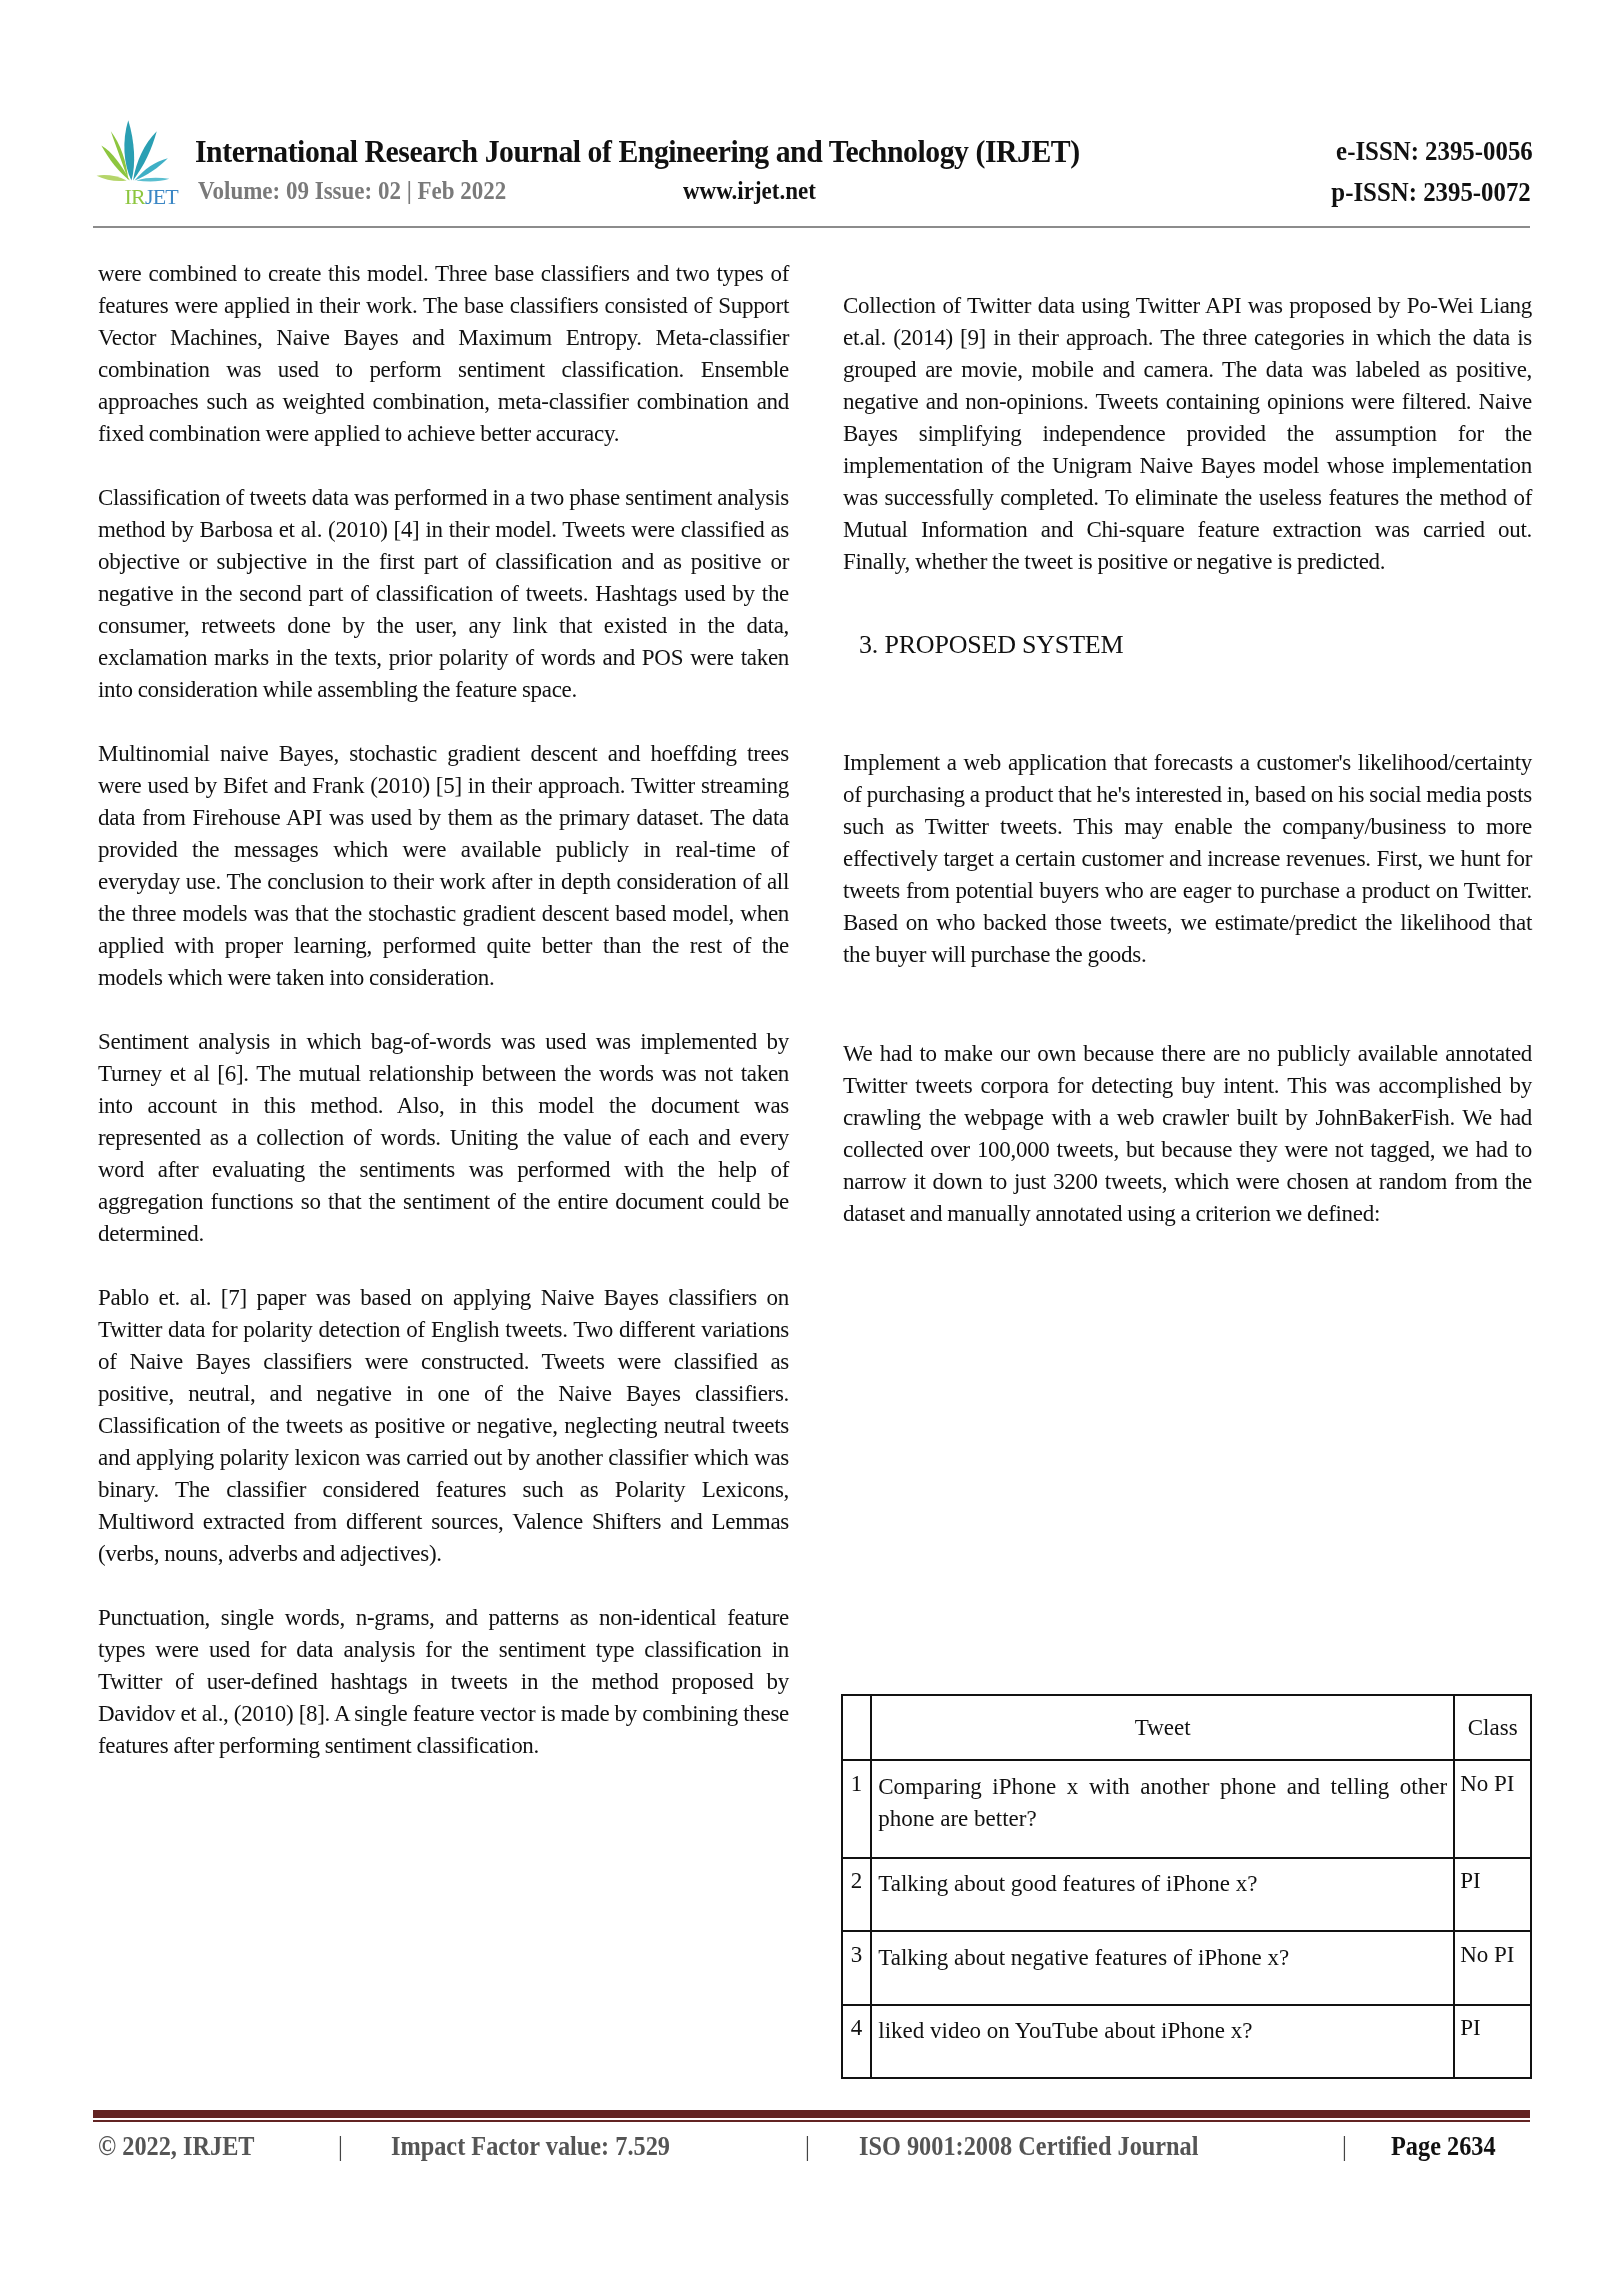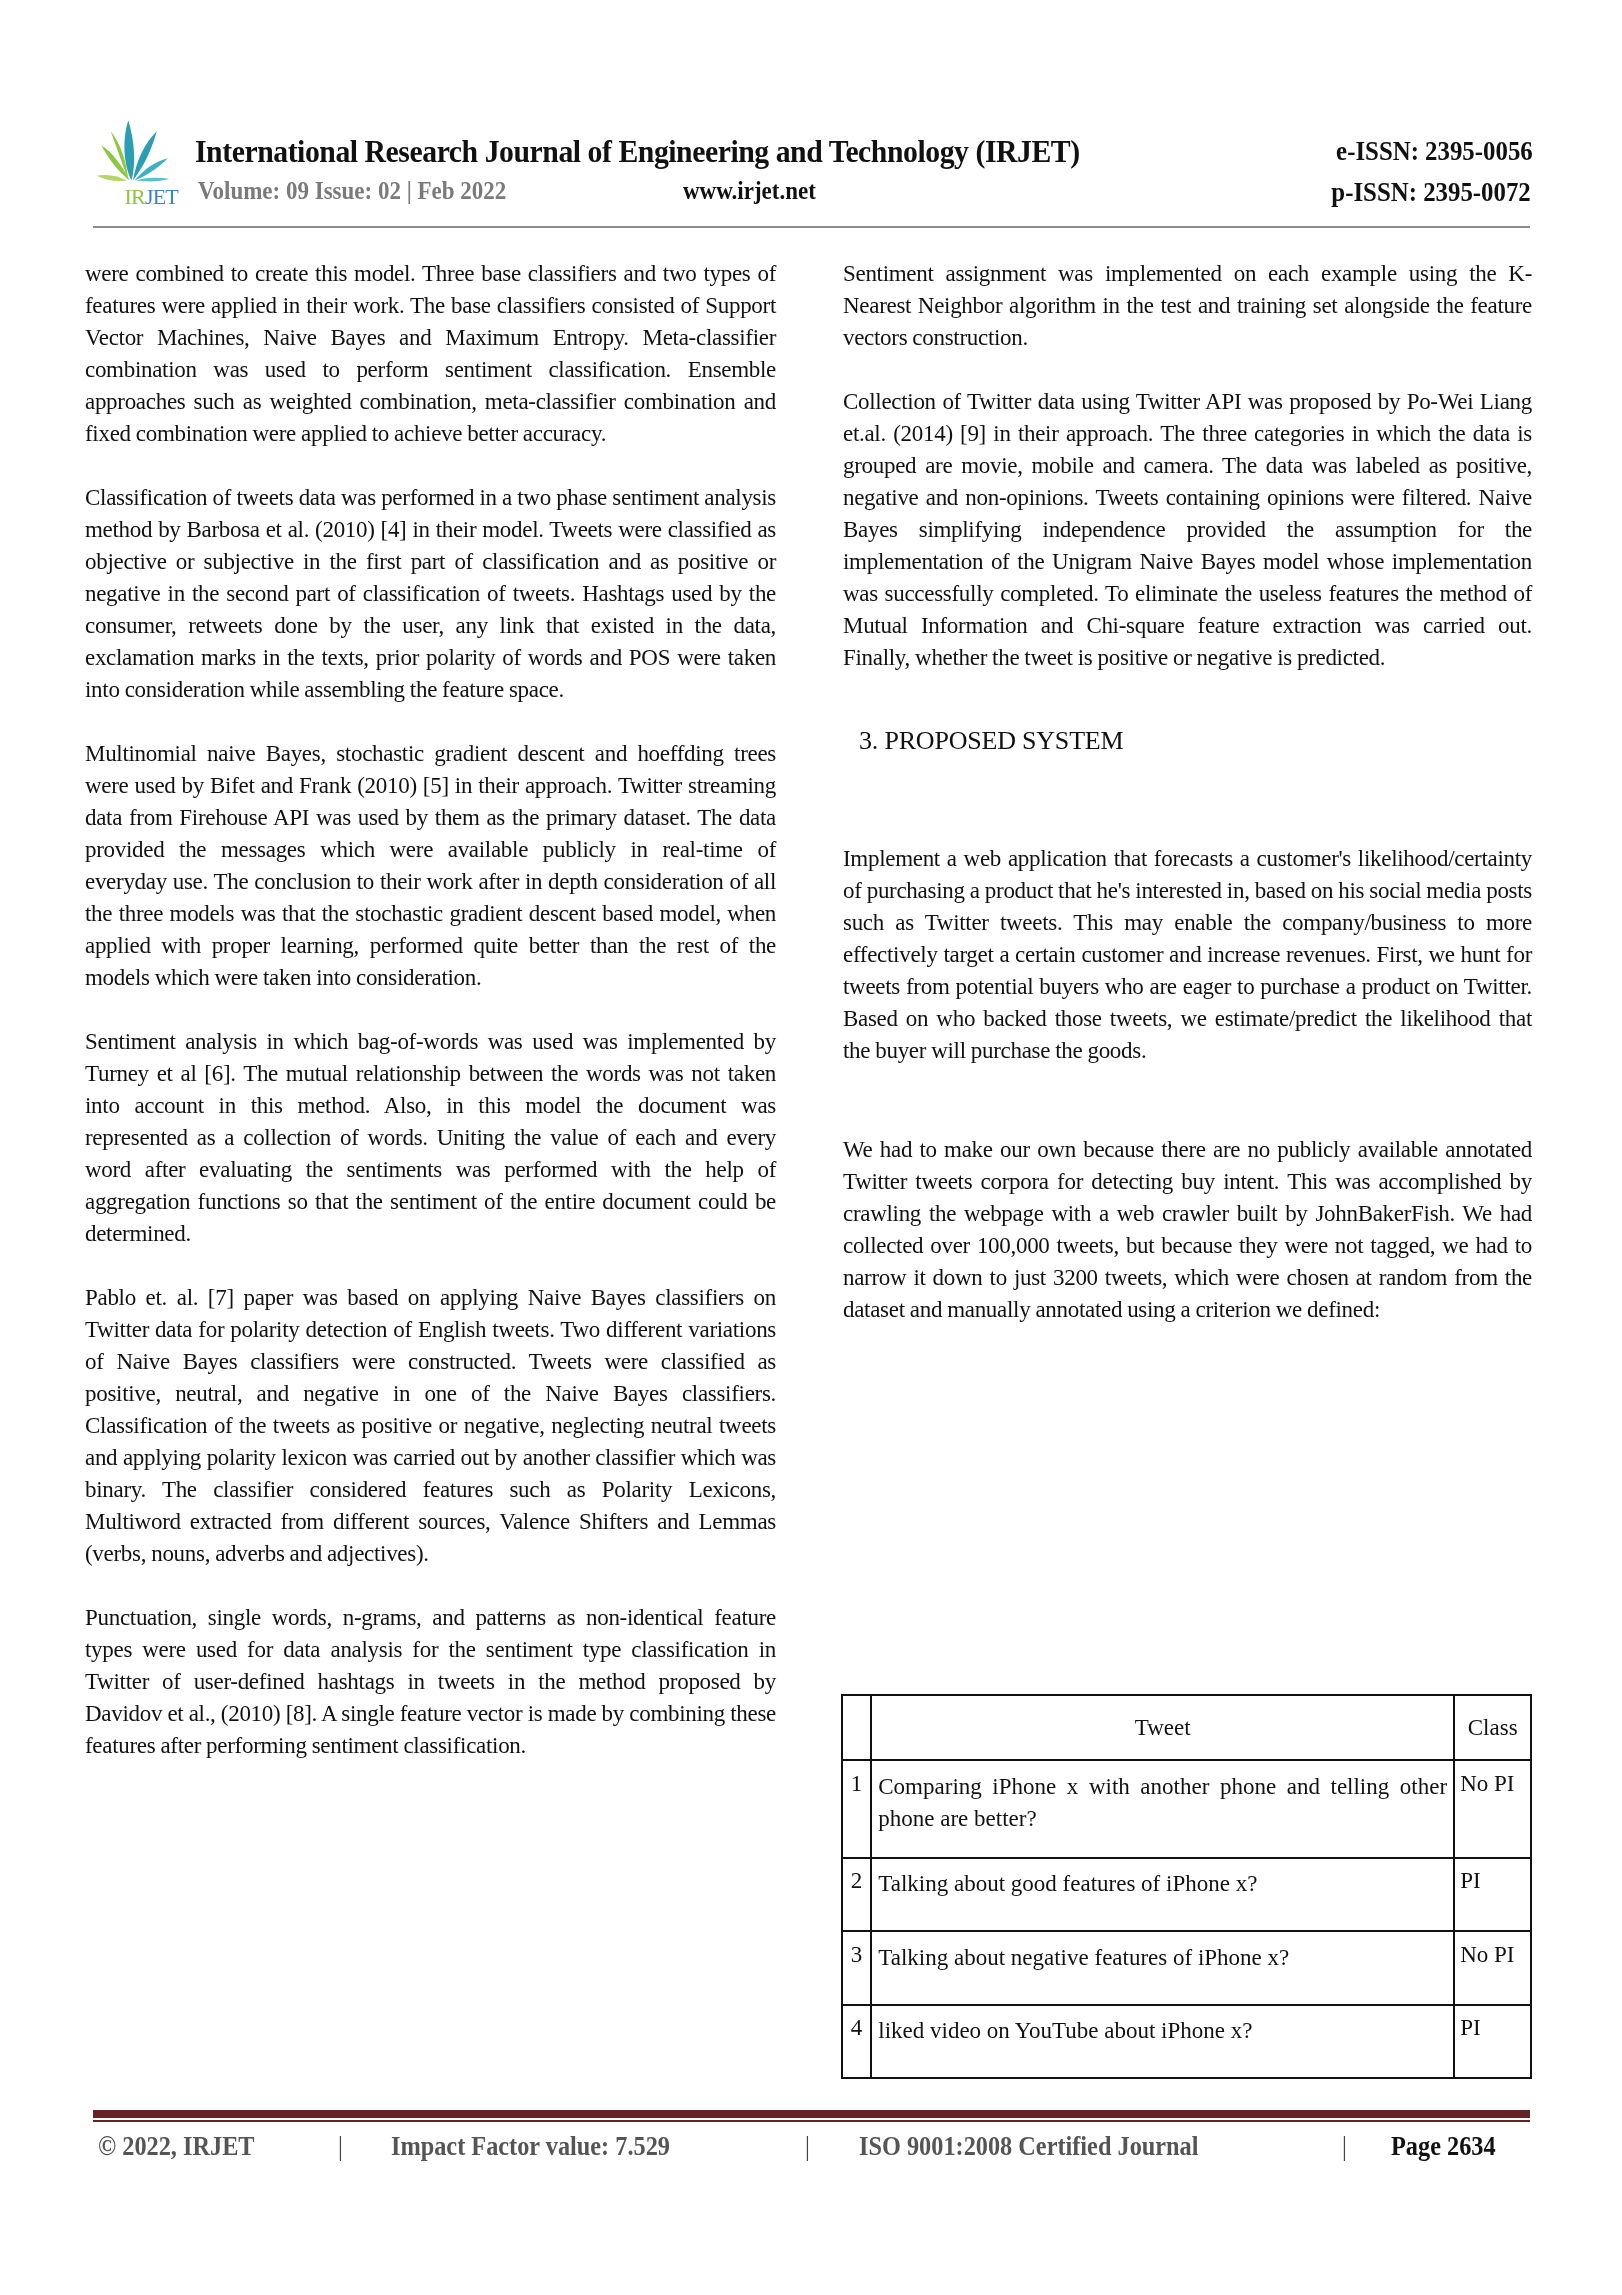--- a/index.html
+++ b/index.html
@@ -17,21 +17,21 @@
   .journal-title { position:absolute; left:195px; top:133px; font-size:32px; font-weight:bold;
                    color:#111; white-space:nowrap; letter-spacing:-0.5px; transform:scaleX(0.93); transform-origin:left center; }
   .eissn { position:absolute; right:90px; top:136px; font-size:27px; font-weight:bold; color:#111; white-space:nowrap; transform:scaleX(0.92); transform-origin:right center;}
   .volume { position:absolute; left:198px; top:177px; font-size:25px; font-weight:bold; color:#7a7a7a; white-space:nowrap; transform:scaleX(0.92); transform-origin:left center;}
   .website { position:absolute; left:683px; top:177px; font-size:25px; font-weight:bold; color:#111; white-space:nowrap; transform:scaleX(0.92); transform-origin:left center;}
   .pissn { position:absolute; right:92px; top:177px; font-size:27px; font-weight:bold; color:#111; white-space:nowrap; transform:scaleX(0.92); transform-origin:right center;}
   .header-rule { position:absolute; left:93px; top:226px; width:1437px; height:2.4px; background:#8c8c8c; }
 
   
   .col { position:absolute; top:258px; width:691px; }
-  .col-left { left:85px; }
+  .col-left { left:98px; }
   .col-right { left:843px; width:689px; }
   .col p { margin:0; font-size:23px; line-height:32px; text-align:justify;
            letter-spacing:-0.3px; word-spacing:-0.4px; }
   .gap { height:32px; }
   .col h2 { margin:16px; font-size:26px; font-weight:normal; line-height:32px; letter-spacing:-0.2px; }
   .col h3 { margin:0; font-size:26px; font-weight:bold; line-height:32px; letter-spacing:-0.2px; }
   .h-gap { height:35px; }
   .h-gap-sm { height:32px; }
 
   .table-caption { text-align:center; font-size:23px; line-height:32px; margin:32px 0 0 0; }
@@ -90,21 +90,20 @@
   <p>Multinomial naive Bayes, stochastic gradient descent and hoeffding trees were used by Bifet and Frank (2010) [5] in their approach. Twitter streaming data from Firehouse API was used by them as the primary dataset. The data provided the messages which were available publicly in real-time of everyday use. The conclusion to their work after in depth consideration of all the three models was that the stochastic gradient descent based model, when applied with proper learning, performed quite better than the rest of the models which were taken into consideration.</p>
   <div class="gap"></div>
   <p>Sentiment analysis in which bag-of-words was used was implemented by Turney et al [6]. The mutual relationship between the words was not taken into account in this method. Also, in this model the document was represented as a collection of words. Uniting the value of each and every word after evaluating the sentiments was performed with the help of aggregation functions so that the sentiment of the entire document could be determined.</p>
   <div class="gap"></div>
   <p>Pablo et. al. [7] paper was based on applying Naive Bayes classifiers on Twitter data for polarity detection of English tweets. Two different variations of Naive Bayes classifiers were constructed. Tweets were classified as positive, neutral, and negative in one of the Naive Bayes classifiers. Classification of the tweets as positive or negative, neglecting neutral tweets and applying polarity lexicon was carried out by another classifier which was binary. The classifier considered features such as Polarity Lexicons, Multiword extracted from different sources, Valence Shifters and Lemmas (verbs, nouns, adverbs and adjectives).</p>
   <div class="gap"></div>
   <p>Punctuation, single words, n-grams, and patterns as non-identical feature types were used for data analysis for the sentiment type classification in Twitter of user-defined hashtags in tweets in the method proposed by Davidov et al., (2010) [8]. A single feature vector is made by combining these features after performing sentiment classification.</p>
 </div>
 
 <div class="col col-right">
-  <p>Sentiment assignment was implemented on each example using the K-Nearest Neighbor algorithm in the test and training set alongside the feature vectors construction.</p>
   <div class="gap"></div>
   <p>Collection of Twitter data using Twitter API was proposed by Po-Wei Liang et.al. (2014) [9] in their approach. The three categories in which the data is grouped are movie, mobile and camera. The data was labeled as positive, negative and non-opinions. Tweets containing opinions were filtered. Naive Bayes simplifying independence provided the assumption for the implementation of the Unigram Naive Bayes model whose implementation was successfully completed. To eliminate the useless features the method of Mutual Information and Chi-square feature extraction was carried out. Finally, whether the tweet is positive or negative is predicted.</p>
   <div class="h-gap"></div>
   <h2>3. PROPOSED SYSTEM</h2>
   <div class="h-gap"></div>
   <div class="h-gap"></div>
   <p>Implement a web application that forecasts a customer's likelihood/certainty of purchasing a product that he's interested in, based on his social media posts such as Twitter tweets. This may enable the company/business to more effectively target a certain customer and increase revenues. First, we hunt for tweets from potential buyers who are eager to purchase a product on Twitter. Based on who backed those tweets, we estimate/predict the likelihood that the buyer will purchase the goods.</p>
   <div class="h-gap-sm"></div>
   <div class="h-gap"></div>
   <p>We had to make our own because there are no publicly available annotated Twitter tweets corpora for detecting buy intent. This was accomplished by crawling the webpage with a web crawler built by JohnBakerFish. We had collected over 100,000 tweets, but because they were not tagged, we had to narrow it down to just 3200 tweets, which were chosen at random from the dataset and manually annotated using a criterion we defined:</p>

